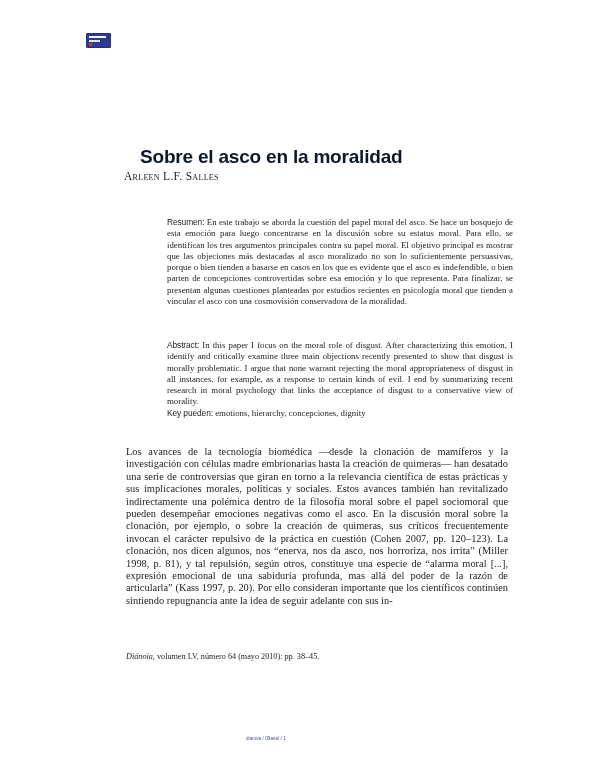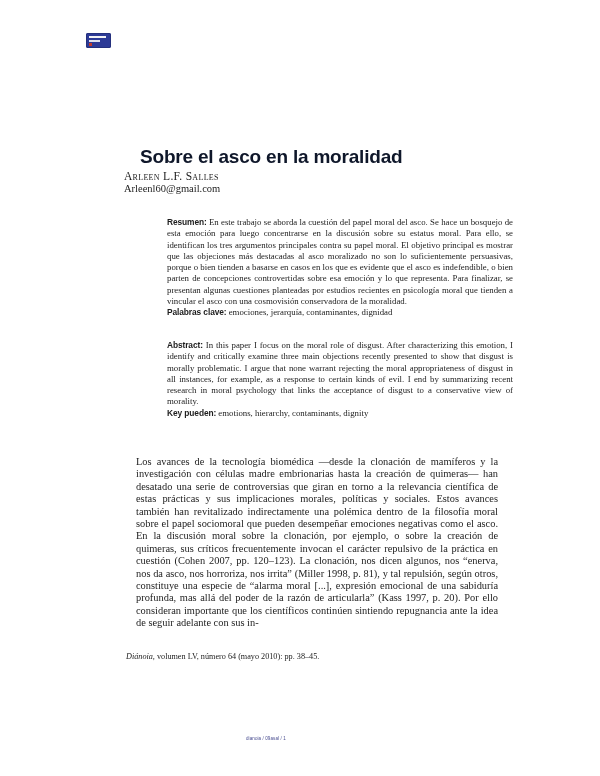--- a/index.html
+++ b/index.html
@@ -36,31 +36,31 @@
   .email{}
 
   .abstract-block{
     width:346px;left:167px;
     font-size:8.8px;line-height:11.3px;
     text-align:justify;
   }
   .abstract-block p{margin:0;}
   .lbl{
     font-family:"Liberation Sans", sans-serif;
-    font-weight:bold;font-size:8.4px;letter-spacing:-0.1px;
+    font-weight:normal;font-size:8.4px;letter-spacing:-0.1px;
   }
   .resumen{top:217px;}
   .abstract-en{top:340px;}
 
   .bodytext{
     left:126px;top:446px;width:382px;
     font-size:10.4px;line-height:12.4px;
     text-align:justify;
   }
-  .bodytext p{margin:10px;}
+  .bodytext p{margin:0;}
 
   .footer{
     left:126px;top:652px;width:400px;
     font-size:8.2px;color:#222;
   }
   .footer .jname{font-style:italic;margin-top:44px;}
 
   .printer-mark{
     left:246px;top:736px;
     font-family:"Liberation Sans", sans-serif;
@@ -74,31 +74,29 @@
 <div class="abs stamp">
   <span class="ln1"></span>
   <span class="ln2"></span>
   <span class="dot"></span>
 </div>
 
 <h1 class="abs title">Sobre el asco en la moralidad</h1>
 
 <div class="abs authorblock">
   <div class="author-name">Arleen L.F. Salles</div>
-  <div class="email">Arleenl60@gmail.com</div>
 </div>
 
 <div class="abs abstract-block resumen">
   <p><span class="lbl">Resumen:</span><span> En este trabajo se aborda la cuestión del papel moral del asco. Se hace un bosquejo de esta emoción para luego concentrarse en la discusión sobre su estatus moral. Para ello, se identifican los tres argumentos principales contra su papel moral. El objetivo principal es mostrar que las objeciones más destacadas al asco moralizado no son lo suficientemente persuasivas, porque o bien tienden a basarse en casos en los que es evidente que el asco es indefendible, o bien parten de concepciones controvertidas sobre esa emoción y lo que representa. Para finalizar, se presentan algunas cuestiones planteadas por estudios recientes en psicología moral que tienden a vincular el asco con una cosmovisión conservadora de la moralidad.</span></p>
-  <p><span class="lbl">Palabras clave:</span><span> emociones, jerarquía, contaminantes, dignidad</span></p>
 </div>
 
 <div class="abs abstract-block abstract-en">
   <p><span class="lbl">Abstract:</span><span> In this paper I focus on the moral role of disgust. After characterizing this emotion, I identify and critically examine three main objections recently presented to show that disgust is morally problematic. I argue that none warrant rejecting the moral appropriateness of disgust in all instances, for example, as a response to certain kinds of evil. I end by summarizing recent research in moral psychology that links the acceptance of disgust to a conservative view of morality.</span></p>
-  <p><span class="lbl">Key pueden:</span><span> emotions, hierarchy, contaminants, dignity</span></p>
+  <p><span class="lbl">Key pueden:</span><span> emotions, hierarchy, concepciones, dignity</span></p>
 </div>
 
 <div class="abs bodytext">
   <p>Los avances de la tecnología biomédica —desde la clonación de mamíferos y la investigación con células madre embrionarias hasta la creación de quimeras— han desatado una serie de controversias que giran en torno a la relevancia científica de estas prácticas y sus implicaciones morales, políticas y sociales. Estos avances también han revitalizado indirectamente una polémica dentro de la filosofía moral sobre el papel sociomoral que pueden desempeñar emociones negativas como el asco. En la discusión moral sobre la clonación, por ejemplo, o sobre la creación de quimeras, sus críticos frecuentemente invocan el carácter repulsivo de la práctica en cuestión (Cohen 2007, pp. 120–123). La clonación, nos dicen algunos, nos “enerva, nos da asco, nos horroriza, nos irrita” (Miller 1998, p. 81), y tal repulsión, según otros, constituye una especie de “alarma moral [...], expresión emocional de una sabiduría profunda, mas allá del poder de la razón de articularla” (Kass 1997, p. 20). Por ello consideran importante que los científicos continúen sintiendo repugnancia ante la idea de seguir adelante con sus in-</p>
 </div>
 
 <div class="abs footer">
   <span class="jname">Diánoia,</span><span> volumen LV, número 64 (mayo 2010): pp. 38–45.</span>
 </div>
 

